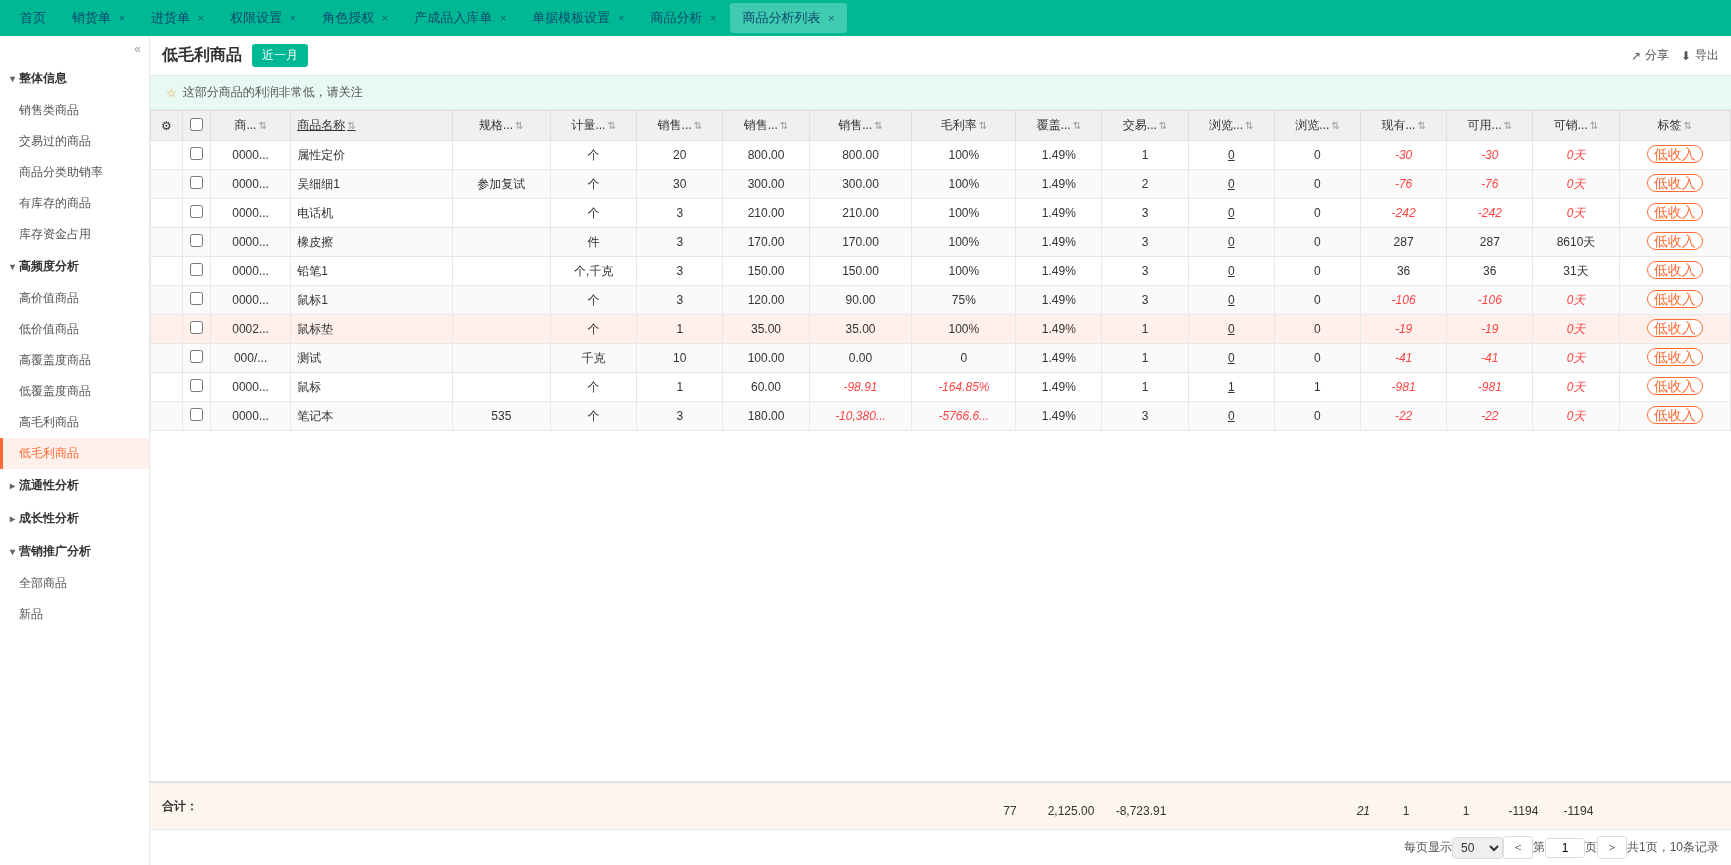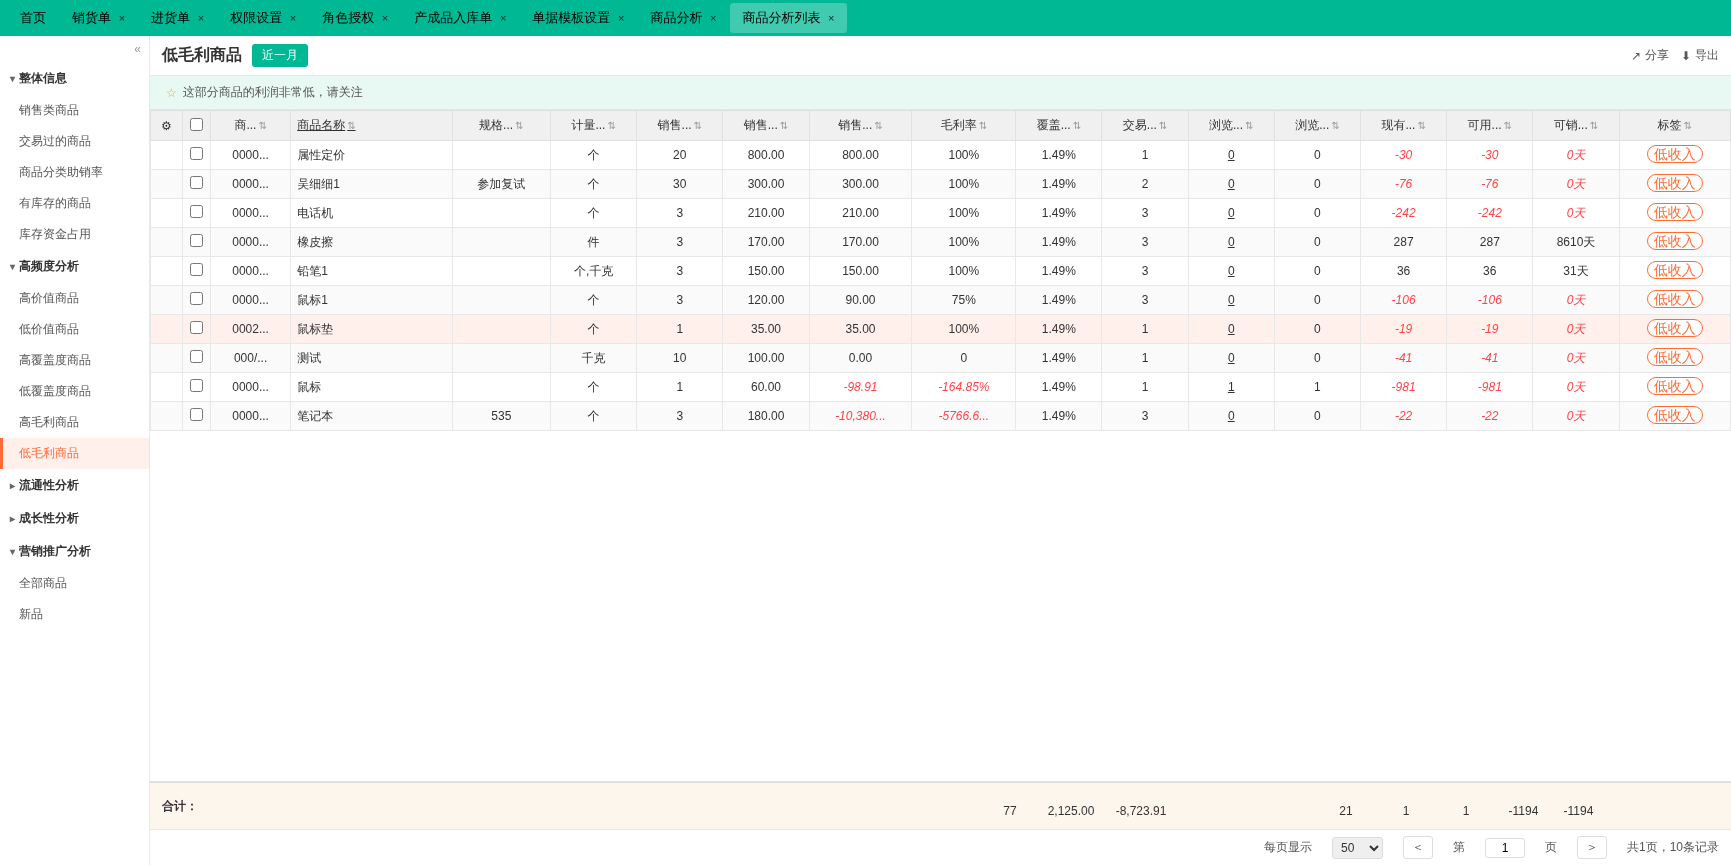--- a/index.html
+++ b/index.html
@@ -8,21 +8,21 @@
     
     .top-nav {
       background: #00b894;
       display: flex;
       align-items: center;
       height: 36px;
       padding: 0 8px;
       gap: 2px;
     }
     .nav-item {
-      color: #000000;
+      color: #0c4a6e;
       padding: 6px 12px;
       cursor: pointer;
       border-radius: 3px;
       white-space: nowrap;
       font-size: 13px;
     }
     .nav-item.active { background: rgba(255,255,255,0.25); }
     .nav-item .close-x { margin-left: 4px; opacity: 0.8; font-size: 11px; }
 
     
@@ -214,21 +214,21 @@
     }
 
     
     .pagination-bar {
       display: flex;
       align-items: center;
       justify-content: flex-end;
       padding: 6px 12px;
       background: #fff;
       border-top: 1px solid #e8e8e8;
-      gap: 20px;
+      gap: 0;
       font-size: 12px;
       color: #555;
     }
     .page-size-select {
       border: 1px solid #ddd;
       border-radius: 3px;
       padding: 2px 4px;
       font-size: 12px;
       color: #333;
     }
@@ -577,21 +577,21 @@
           <td style="width:28px;border:none;"></td>
           <td style="width:72px;border:none;"></td>
           <td style="min-width:100px;border:none;"></td>
           <td style="width:72px;border:none;"></td>
           <td style="width:60px;border:none;"></td>
           <td style="width:52px;text-align:center;border:none;">77</td>
           <td style="width:70px;text-align:center;border:none;">2,125.00</td>
           <td style="width:70px;text-align:center;border:none;">-8,723.91</td>
           <td style="width:70px;border:none;"></td>
           <td style="width:70px;border:none;"></td>
-          <td style="width:60px;text-align:center;border:none;">21</td>
+          <td style="width:60px;text-align:right;border:none;font-style:italic;">21</td>
           <td style="width:60px;text-align:center;border:none;">1</td>
           <td style="width:60px;text-align:center;border:none;">1</td>
           <td style="width:55px;text-align:center;border:none;">-1194</td>
           <td style="width:55px;text-align:center;border:none;">-1194</td>
           <td style="width:60px;border:none;"></td>
           <td style="width:65px;border:none;"></td>
         </tr>
       </tbody>
         </table>
     </div>

